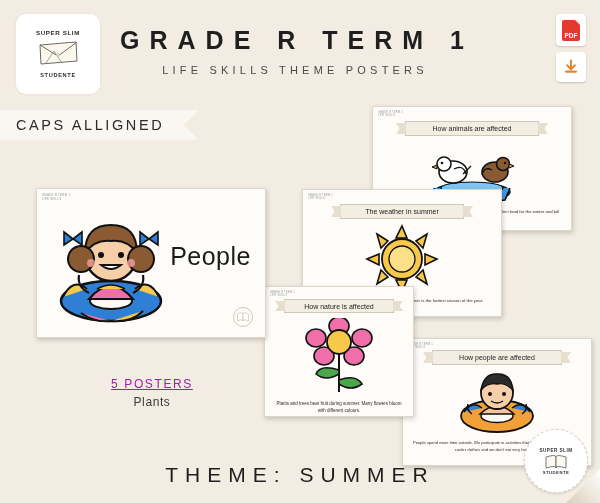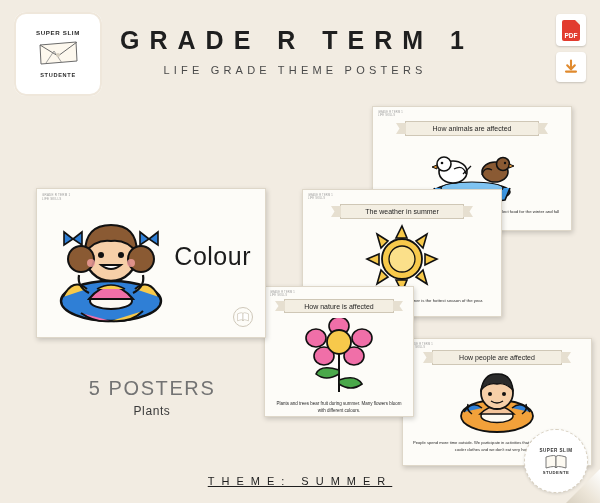--- a/index.html
+++ b/index.html
@@ -135,26 +135,26 @@
   }
   #poster-summer .summer-word{
     position:absolute;right:14px;top:53px;
     font-size:25px;color:#1b1b1b;font-family:"Liberation Sans", sans-serif;
     letter-spacing:.5px;
   }
   
   .count{
     position:absolute;left:62px;top:377px;width:180px;text-align:center;
   }
-  .count .n{font-size:20px;letter-spacing:1.6px;color:#737373;}
+  .count .n{font-size:12px;letter-spacing:1.6px;color:#a21caf;text-decoration:underline;}
   .count .c{font-size:12px;color:#3a3a3a;margin-top:4px;letter-spacing:.6px;}
   
   .theme{
     position:absolute;left:0;right:0;bottom:16px;text-align:center;
-    font-size:11px;letter-spacing:7px;color:#1f1f1f;text-decoration:underline;
+    font-size:21px;letter-spacing:7px;color:#1f1f1f;
   }
   
   .round-logo{
     position:absolute;right:12px;bottom:10px;width:62px;height:62px;
     border-radius:50%;background:#ffffff;border:1px dashed #d8d0c0;
     display:flex;flex-direction:column;align-items:center;justify-content:center;
     box-shadow:0 1px 3px rgba(0,0,0,.12);
   }
   .round-logo .rl-top{font-size:4.6px;letter-spacing:.5px;color:#333;font-weight:bold;}
   .round-logo .rl-bot{font-size:4.2px;letter-spacing:.5px;color:#333;font-weight:bold;}
@@ -181,23 +181,26 @@
         <polyline points="4,6 22,17 41,3" fill="none" stroke="#6b6b6b" stroke-width="1"></polyline>
         <path d="M10,24 L18,12 L26,24" fill="none" stroke="#8a8a8a" stroke-width=".8"></path>
         <circle cx="22" cy="16" r="2" fill="#d6cfc0"></circle>
       </svg>
       <div class="logo-bottom">STUDENTE</div>
     </div>
   </div>
 
   <div class="header">
     <div class="title">GRADE R TERM 1</div>
-    <div class="subtitle">LIFE GRADE THEME POSTERS</div>
-  </div>
-
+    <div class="subtitle">LIFE SKILLS THEME POSTERS</div>
+  </div>
+
+  <div class="ribbon">
+    <span>CAPS ALLIGNED</span>
+  </div>
 
   <div class="pdf-btn">
     <div class="pdf-inner">
       <span>PDF</span>
     </div>
   </div>
   <div class="dl-btn">
     <svg class="dl-arrow" viewBox="0 0 16 16">
       <path d="M8 1.5 L8 9.5 M4.2 6.3 L8 10.4 L11.8 6.3" fill="none" stroke="#e08a2e" stroke-width="2.1" stroke-linecap="round" stroke-linejoin="round"></path>
       <path d="M3 12.6 L13 12.6" stroke="#e08a2e" stroke-width="2.1" stroke-linecap="round"></path>
@@ -330,21 +333,21 @@
 
       <path d="M22,34 l-9,-7 l0,13 z M22,34 l9,-7 l0,13 z" fill="#2f7fd6" stroke="#111" stroke-width="1.6"></path>
       <path d="M98,34 l-9,-7 l0,13 z M98,34 l9,-7 l0,13 z" fill="#2f7fd6" stroke="#111" stroke-width="1.6"></path>
 
       <circle cx="50" cy="50" r="3" fill="#111"></circle>
       <circle cx="70" cy="50" r="3" fill="#111"></circle>
       <path d="M50,60 Q60,68 70,60 Z" fill="#fff" stroke="#111" stroke-width="1.8"></path>
       <circle cx="40" cy="58" r="4" fill="#f4a0a0" opacity=".8"></circle>
       <circle cx="80" cy="58" r="4" fill="#f4a0a0" opacity=".8"></circle>
     </svg>
-    <div class="summer-word">Colour</div>
+    <div class="summer-word">People</div>
     <div class="stamp" style="right:12px;bottom:10px;">
       <svg viewBox="0 0 18 18" width="14" height="14">
         <path d="M2,5 Q9,2 9,5 L9,14 Q9,11 2,14 Z" fill="#fff" stroke="#c3bbab" stroke-width=".8"></path>
         <path d="M16,5 Q9,2 9,5 L9,14 Q9,11 16,14 Z" fill="#fff" stroke="#c3bbab" stroke-width=".8"></path>
       </svg>
     </div>
   </div>
 
   <div class="count">
     <div class="n">5 POSTERS</div>

